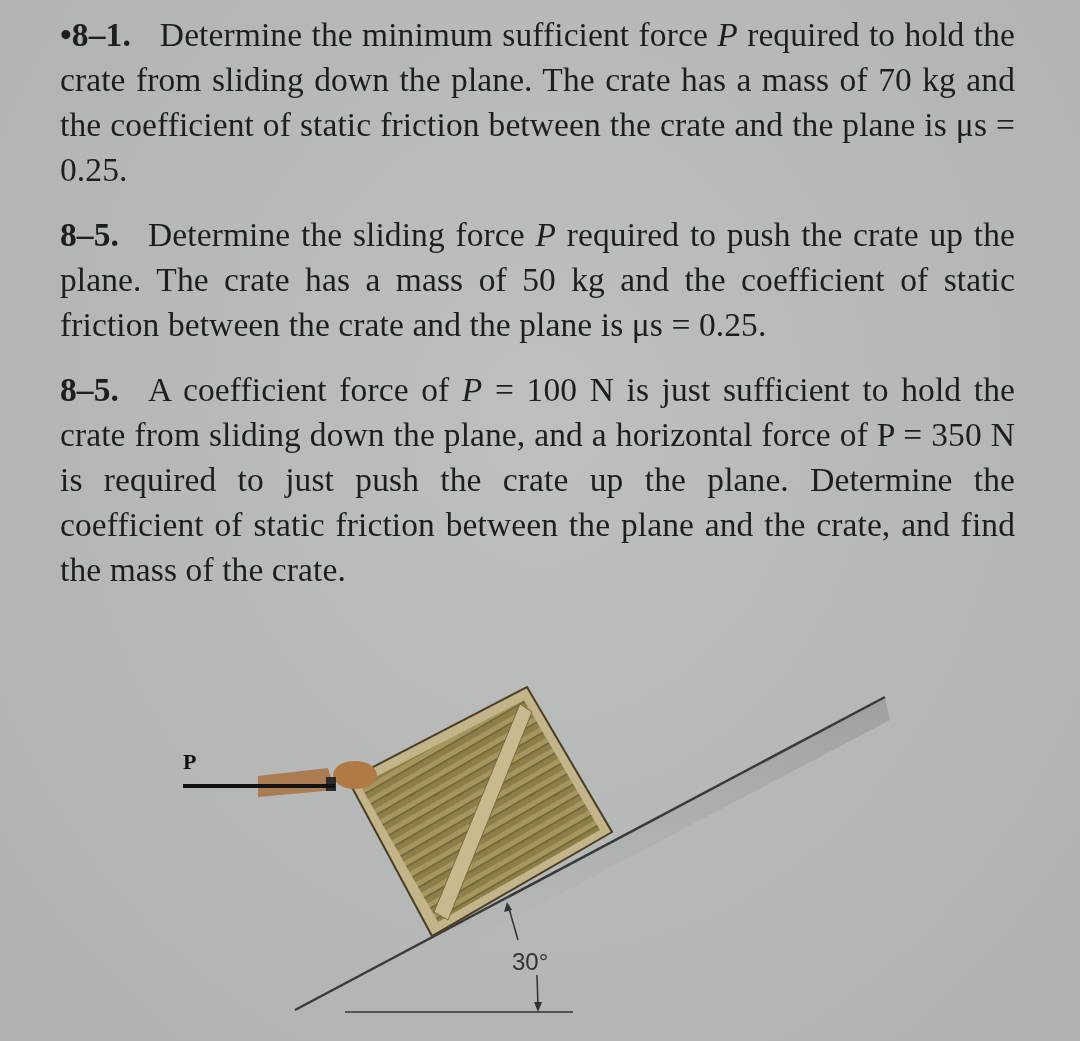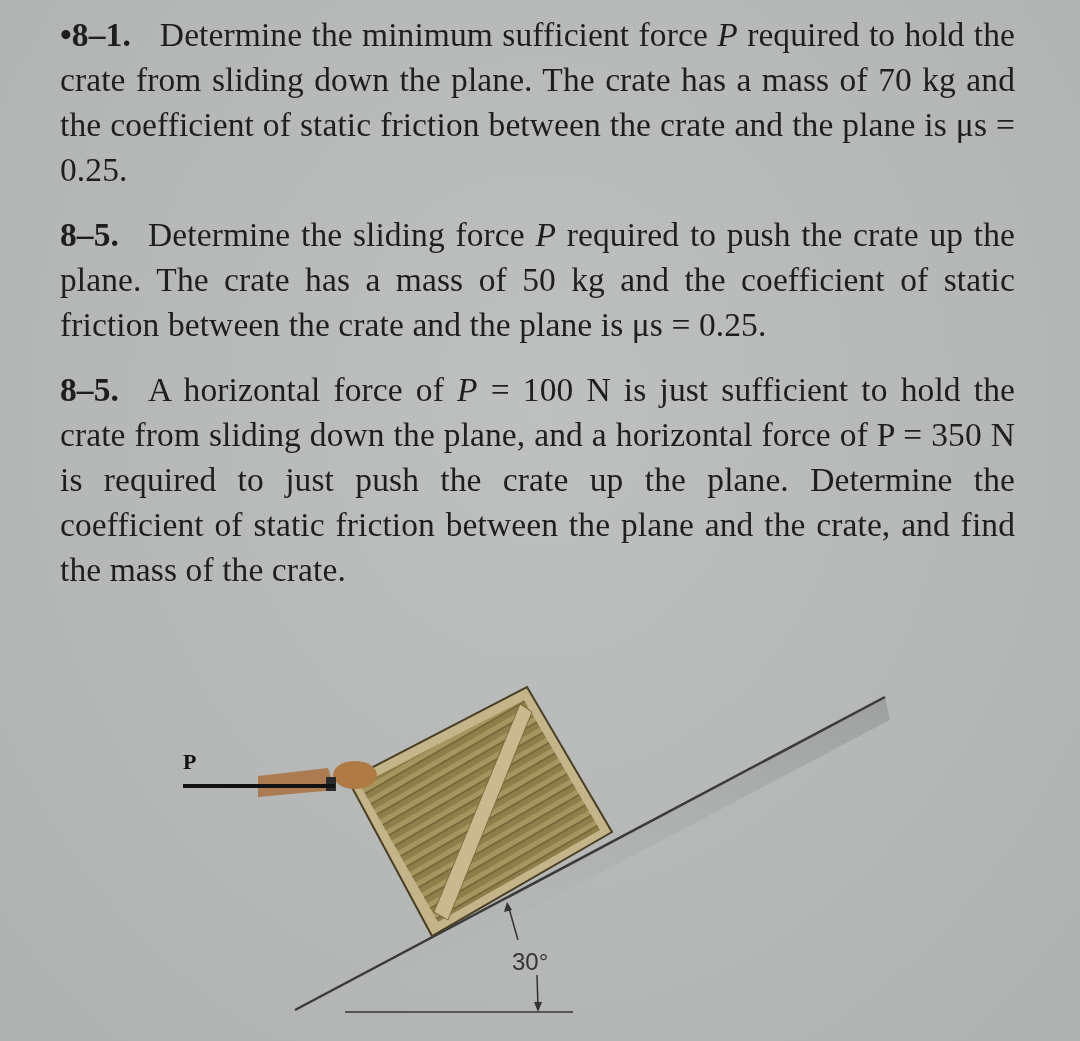--- a/index.html
+++ b/index.html
@@ -29,21 +29,21 @@
 <body>
 
 <div class="problems">
   <p class="problem">
     <span class="num">•8–1.</span><span>Determine the minimum sufficient force </span><span class="ital">P</span><span> required to hold the crate from sliding down the plane. The crate has a mass of 70 kg and the coefficient of static friction between the crate and the plane is μs = 0.25.</span>
   </p>
   <p class="problem">
     <span class="num">8–5.</span><span>Determine the sliding force </span><span class="ital">P</span><span> required to push the crate up the plane. The crate has a mass of 50 kg and the coefficient of static friction between the crate and the plane is μs = 0.25.</span>
   </p>
   <p class="problem">
-    <span class="num">8–5.</span><span>A horizontal force of </span><span class="ital">P</span><span> = 100 N is just sufficient to hold the crate from sliding down the plane, and a horizontal force of P = 350 N is required to just push the crate up the plane. Determine the coefficient of static friction between the plane and the crate, and find the mass of the crate.</span>
+    <span class="num">8–5.</span><span>A coefficient force of </span><span class="ital">P</span><span> = 100 N is just sufficient to hold the crate from sliding down the plane, and a horizontal force of P = 350 N is required to just push the crate up the plane. Determine the coefficient of static friction between the plane and the crate, and find the mass of the crate.</span>
   </p>
 </div>
 
 <svg class="figure" viewBox="0 660 1080 381" xmlns="http://www.w3.org/2000/svg">
   <defs>
     <pattern id="planks" patternUnits="userSpaceOnUse" width="12" height="12" patternTransform="rotate(-30)">
       <rect width="12" height="12" fill="#8d7e4a"></rect>
       <rect y="0" width="12" height="5" fill="#a5955e"></rect>
       <rect y="5" width="12" height="1.5" fill="#6f6236"></rect>
     </pattern>

